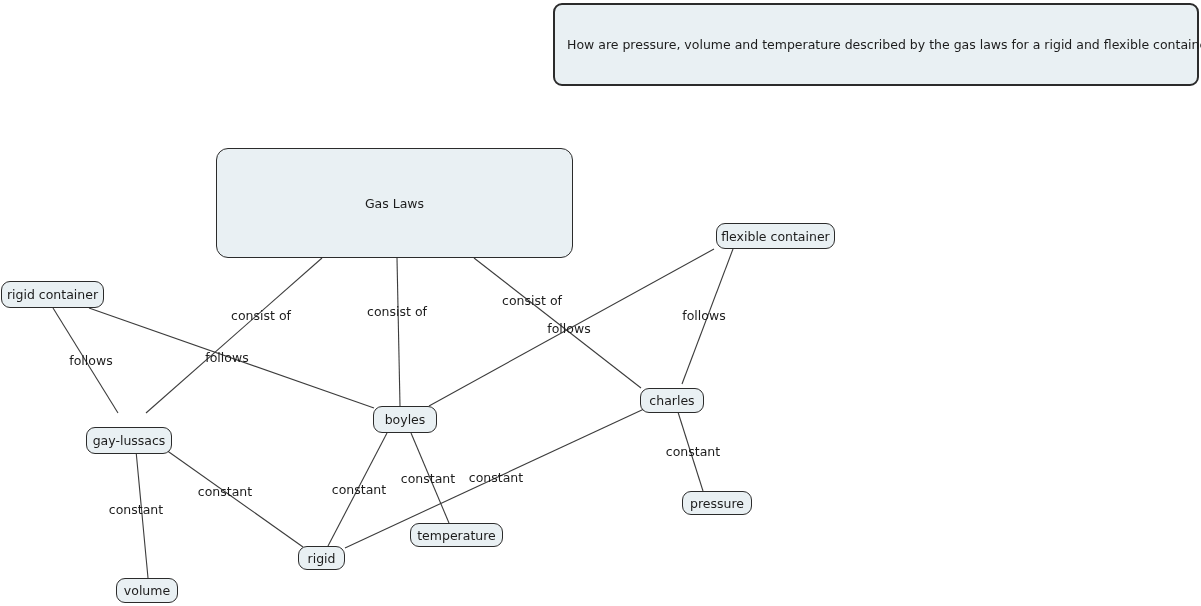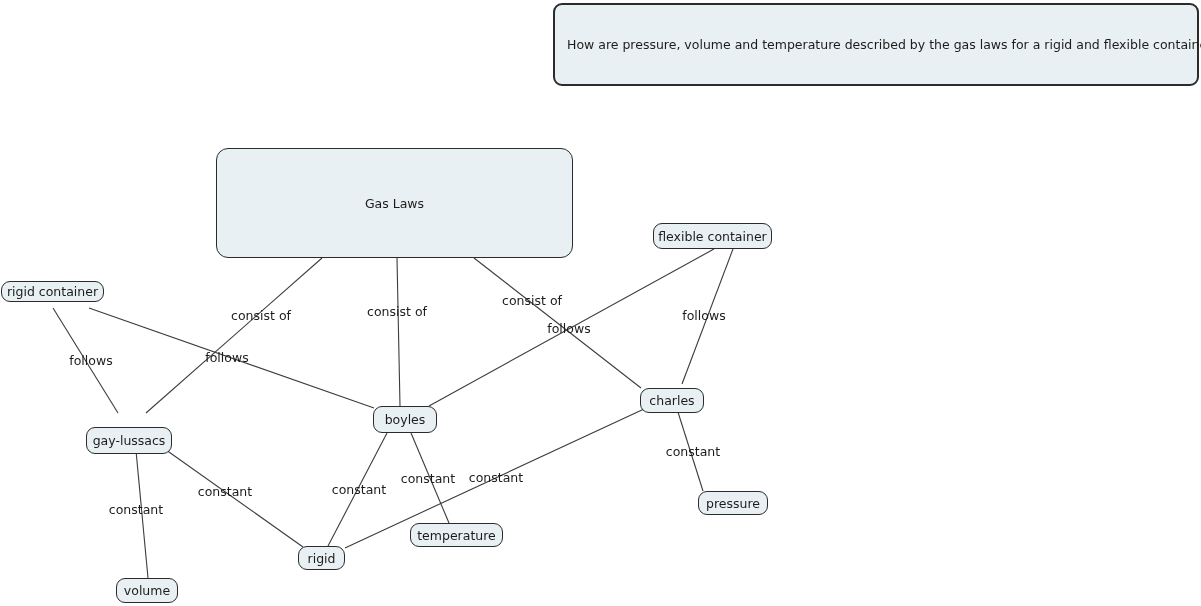--- a/index.html
+++ b/index.html
@@ -90,22 +90,22 @@
     <div class="edge-label" style="left: 227px; top: 357px;">follows</div>
     <div class="edge-label" style="left: 569px; top: 328px;">follows</div>
     <div class="edge-label" style="left: 704px; top: 315px;">follows</div>
     <div class="edge-label" style="left: 136px; top: 509px;">constant</div>
     <div class="edge-label" style="left: 225px; top: 491px;">constant</div>
     <div class="edge-label" style="left: 359px; top: 489px;">constant</div>
     <div class="edge-label" style="left: 428px; top: 478px;">constant</div>
     <div class="edge-label" style="left: 496px; top: 477px;">constant</div>
     <div class="edge-label" style="left: 693px; top: 451px;">constant</div>
     <div class="node large" style="left: 216px; top: 148px; width: 357px; height: 110px;">Gas Laws</div>
-    <div class="node" style="left: 1px; top: 281px; width: 103px; height: 21px;">rigid container</div>
-    <div class="node" style="left: 653px; top: 223px; width: 119px; height: 26px;">flexible container</div>
+    <div class="node" style="left: 1px; top: 281px; width: 103px; height: 27px;">rigid container</div>
+    <div class="node" style="left: 716px; top: 223px; width: 119px; height: 26px;">flexible container</div>
     <div class="node" style="left: 86px; top: 427px; width: 86px; height: 27px;">gay-lussacs</div>
     <div class="node" style="left: 373px; top: 406px; width: 64px; height: 27px;">boyles</div>
     <div class="node" style="left: 640px; top: 388px; width: 64px; height: 25px;">charles</div>
     <div class="node" style="left: 298px; top: 546px; width: 47px; height: 24px;">rigid</div>
     <div class="node" style="left: 410px; top: 523px; width: 93px; height: 24px;">temperature</div>
-    <div class="node" style="left: 698px; top: 491px; width: 70px; height: 24px;">pressure</div>
+    <div class="node" style="left: 682px; top: 491px; width: 70px; height: 24px;">pressure</div>
     <div class="node" style="left: 116px; top: 578px; width: 62px; height: 25px;">volume</div>
   </div>
 
 </body></html>

